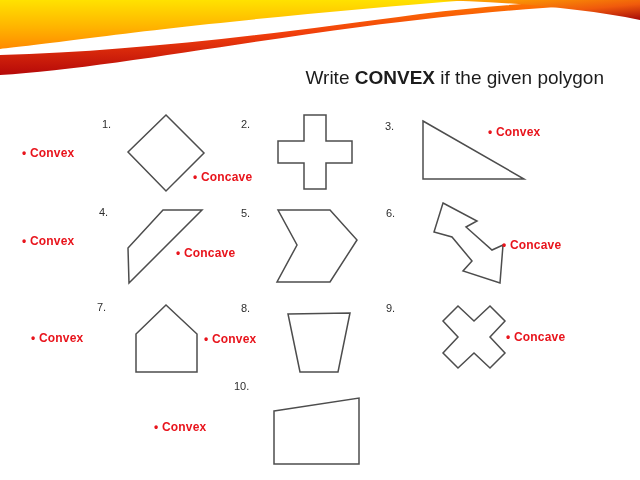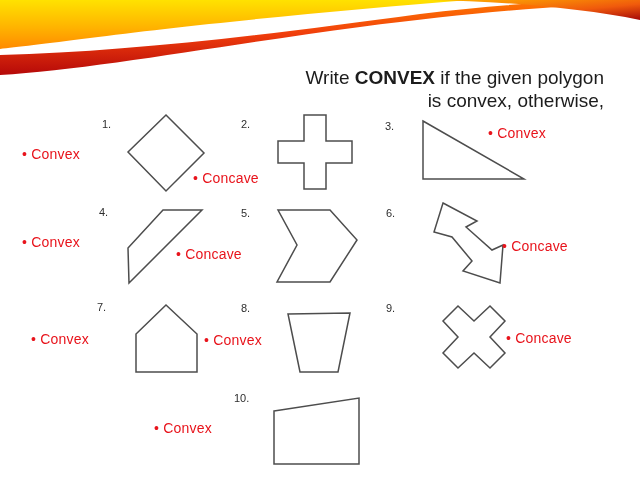--- a/index.html
+++ b/index.html
@@ -13,21 +13,21 @@
     font-size:19px;line-height:22.5px;color:var(--title-ink,#1c1c1c);margin-top:47px;
   }
   .title b{font-weight:700;}
   .shapes{position:absolute;left:0;top:0;}
   .shapes polygon{fill:#ffffff;stroke:var(--shape-outline,#4d4d4d);stroke-width:1.5;stroke-linejoin:miter;}
   .num{
     position:absolute;font-size:11px;color:var(--number-ink,#2e2e2e);
     font-weight:400;white-space:nowrap;
   }
   .ans{
-    position:absolute;font-size:14px;font-weight:400;white-space:nowrap;
+    position:absolute;font-size:12px;font-weight:700;white-space:nowrap;
     color:var(--answer-red,#e8141c);letter-spacing:0.2px;
   }
 </style>
 </head>
 <body>
 
 <div class="slide">
 
   <svg class="wave" width="640" height="110" viewBox="0 0 640 110">
     <defs>
@@ -47,21 +47,20 @@
         <stop offset="1" stop-color="#a50808"></stop>
       </linearGradient>
     </defs>
     <path d="M0,0 H470 C340,10 180,26 90,38 C45,44 15,47 0,49 Z" fill="url(#gy)"></path>
     <path d="M0,55 C120,52 260,36 420,14 C500,4 570,0 640,0 V3 C560,5 470,13 360,27 C230,44 90,70 0,75 Z" fill="url(#gr)"></path>
     <path d="M430,0 C500,1 580,8 640,20 V0 Z" fill="url(#gc)"></path>
   </svg>
 
   <div class="title">
     <div><span>Write </span><b>CONVEX</b><span> if the given polygon</span></div>
-    <div>is convex, otherwise,</div>
   </div>
 
   <svg class="shapes" width="640" height="480" viewBox="0 0 640 480">
     <polygon points="166,115 204,153 166,191 128,152"></polygon>
     <polygon points="304,115 326,115 326,141 352,141 352,163 326,163 326,189 304,189 304,163 278,163 278,141 304,141"></polygon>
     <polygon points="423,121 524,179 423,179"></polygon>
     <polygon points="163,210 202,210 129,283 128,248"></polygon>
     <polygon points="278,210 330,210 357,240 330,282 277,282 297,245"></polygon>
     <polygon points="443,203 477,221 466,227 492,250 503,245 500,283 463,271 472,261 452,237 434,232"></polygon>
     <polygon points="166,305 197,334 197,372 136,372 136,334"></polygon>
@@ -72,21 +71,21 @@
 
   <div class="num" style="left:102px;top:118px">1.</div>
   <div class="num" style="left:241px;top:118px">2.</div>
   <div class="num" style="left:385px;top:120px">3.</div>
   <div class="num" style="left:99px;top:206px">4.</div>
   <div class="num" style="left:241px;top:207px">5.</div>
   <div class="num" style="left:386px;top:207px">6.</div>
   <div class="num" style="left:97px;top:301px">7.</div>
   <div class="num" style="left:241px;top:302px">8.</div>
   <div class="num" style="left:386px;top:302px">9.</div>
-  <div class="num" style="left:234px;top:392px">10.</div>
+  <div class="num" style="left:234px;top:380px">10.</div>
 
   <div class="ans" style="left:22px;top:146px">• Convex</div>
   <div class="ans" style="left:193px;top:170px">• Concave</div>
   <div class="ans" style="left:488px;top:125px">• Convex</div>
   <div class="ans" style="left:22px;top:234px">• Convex</div>
   <div class="ans" style="left:176px;top:246px">• Concave</div>
   <div class="ans" style="left:502px;top:238px">• Concave</div>
   <div class="ans" style="left:31px;top:331px">• Convex</div>
   <div class="ans" style="left:204px;top:332px">• Convex</div>
   <div class="ans" style="left:506px;top:330px">• Concave</div>

